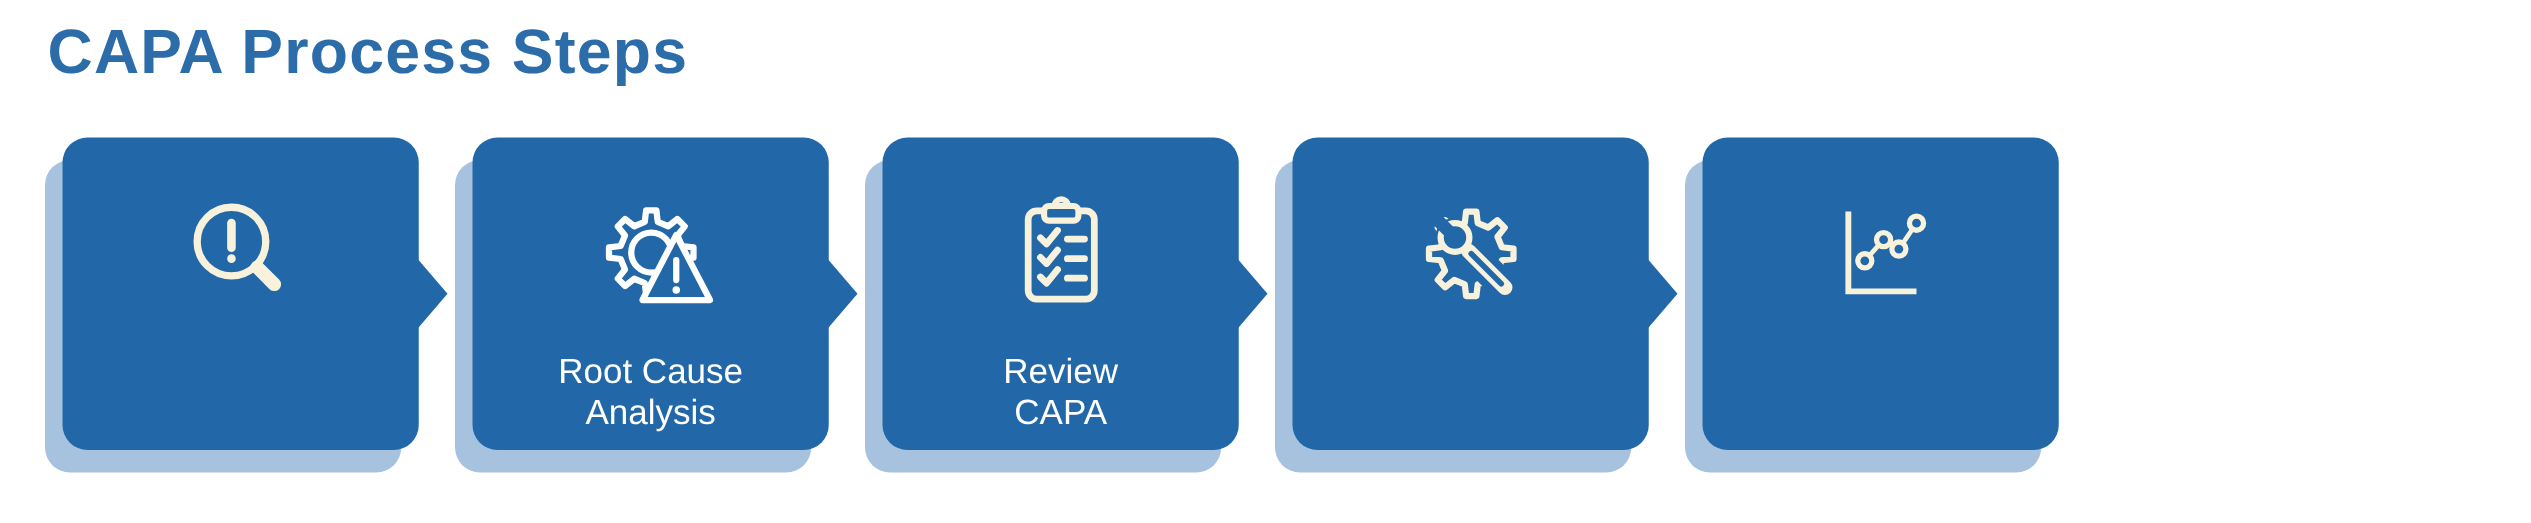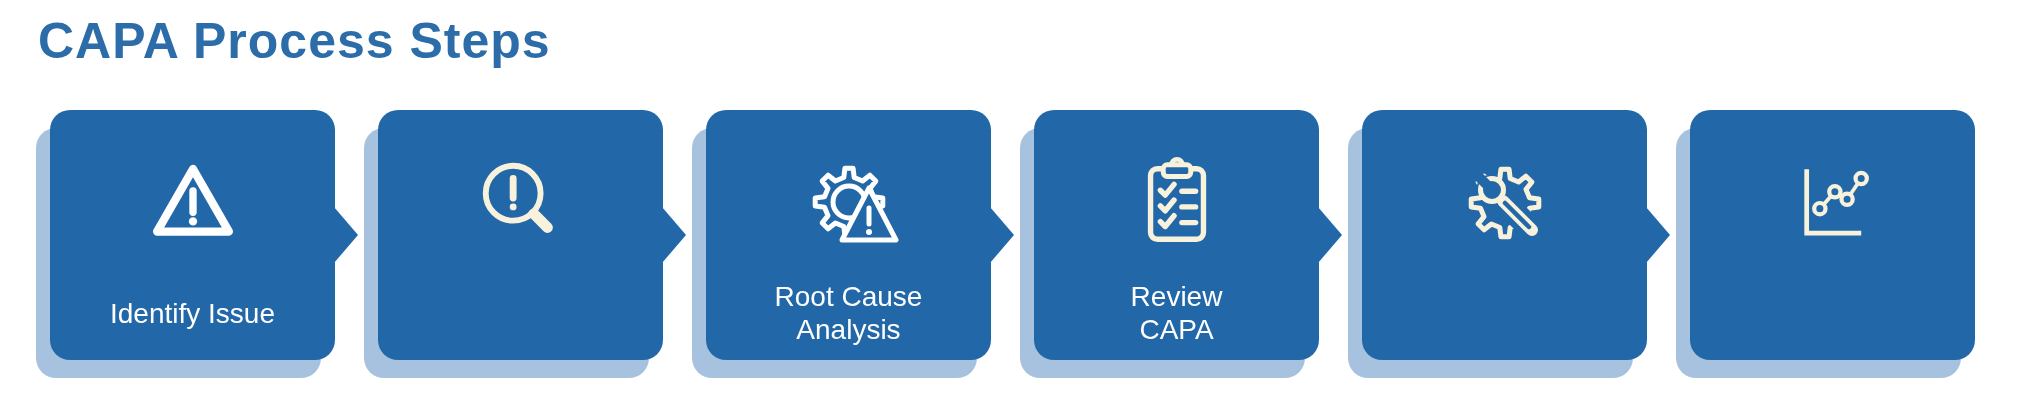--- a/index.html
+++ b/index.html
@@ -45,31 +45,20 @@
   .ic-white{color:var(--icon-white);}
   .ic-cream{color:var(--icon-cream);}
 </style>
 </head>
 <body>
 
 <h1 class="page-title">CAPA Process Steps</h1>
 
 <div class="steps-row">
 
-  <div class="step">
-    <div class="icon-wrap">
-      <svg class="ic ic-white" width="98" height="92" viewBox="0 0 100 100" fill="none">
-        <path d="M50 13 L89 81 L11 81 Z" stroke="currentColor" stroke-width="9" stroke-linejoin="round"></path>
-        <line x1="50" y1="37" x2="50" y2="60" stroke="currentColor" stroke-width="8" stroke-linecap="round"></line>
-        <circle cx="50" cy="70" r="4.5" fill="currentColor"></circle>
-      </svg>
-    </div>
-    <div class="step-label">Identify Issue</div>
-    <div class="arrow"></div>
-  </div>
 
   <div class="step">
     <div class="icon-wrap">
       <svg class="ic ic-cream" width="98" height="98" viewBox="0 0 100 100" fill="none">
         <circle cx="42" cy="40" r="28" stroke="currentColor" stroke-width="6"></circle>
         <line x1="42" y1="25" x2="42" y2="45" stroke="currentColor" stroke-width="7" stroke-linecap="round"></line>
         <circle cx="42" cy="54" r="3.5" fill="currentColor"></circle>
         <line x1="63" y1="61" x2="77" y2="75" stroke="currentColor" stroke-width="11" stroke-linecap="round"></line>
       </svg>
     </div>

